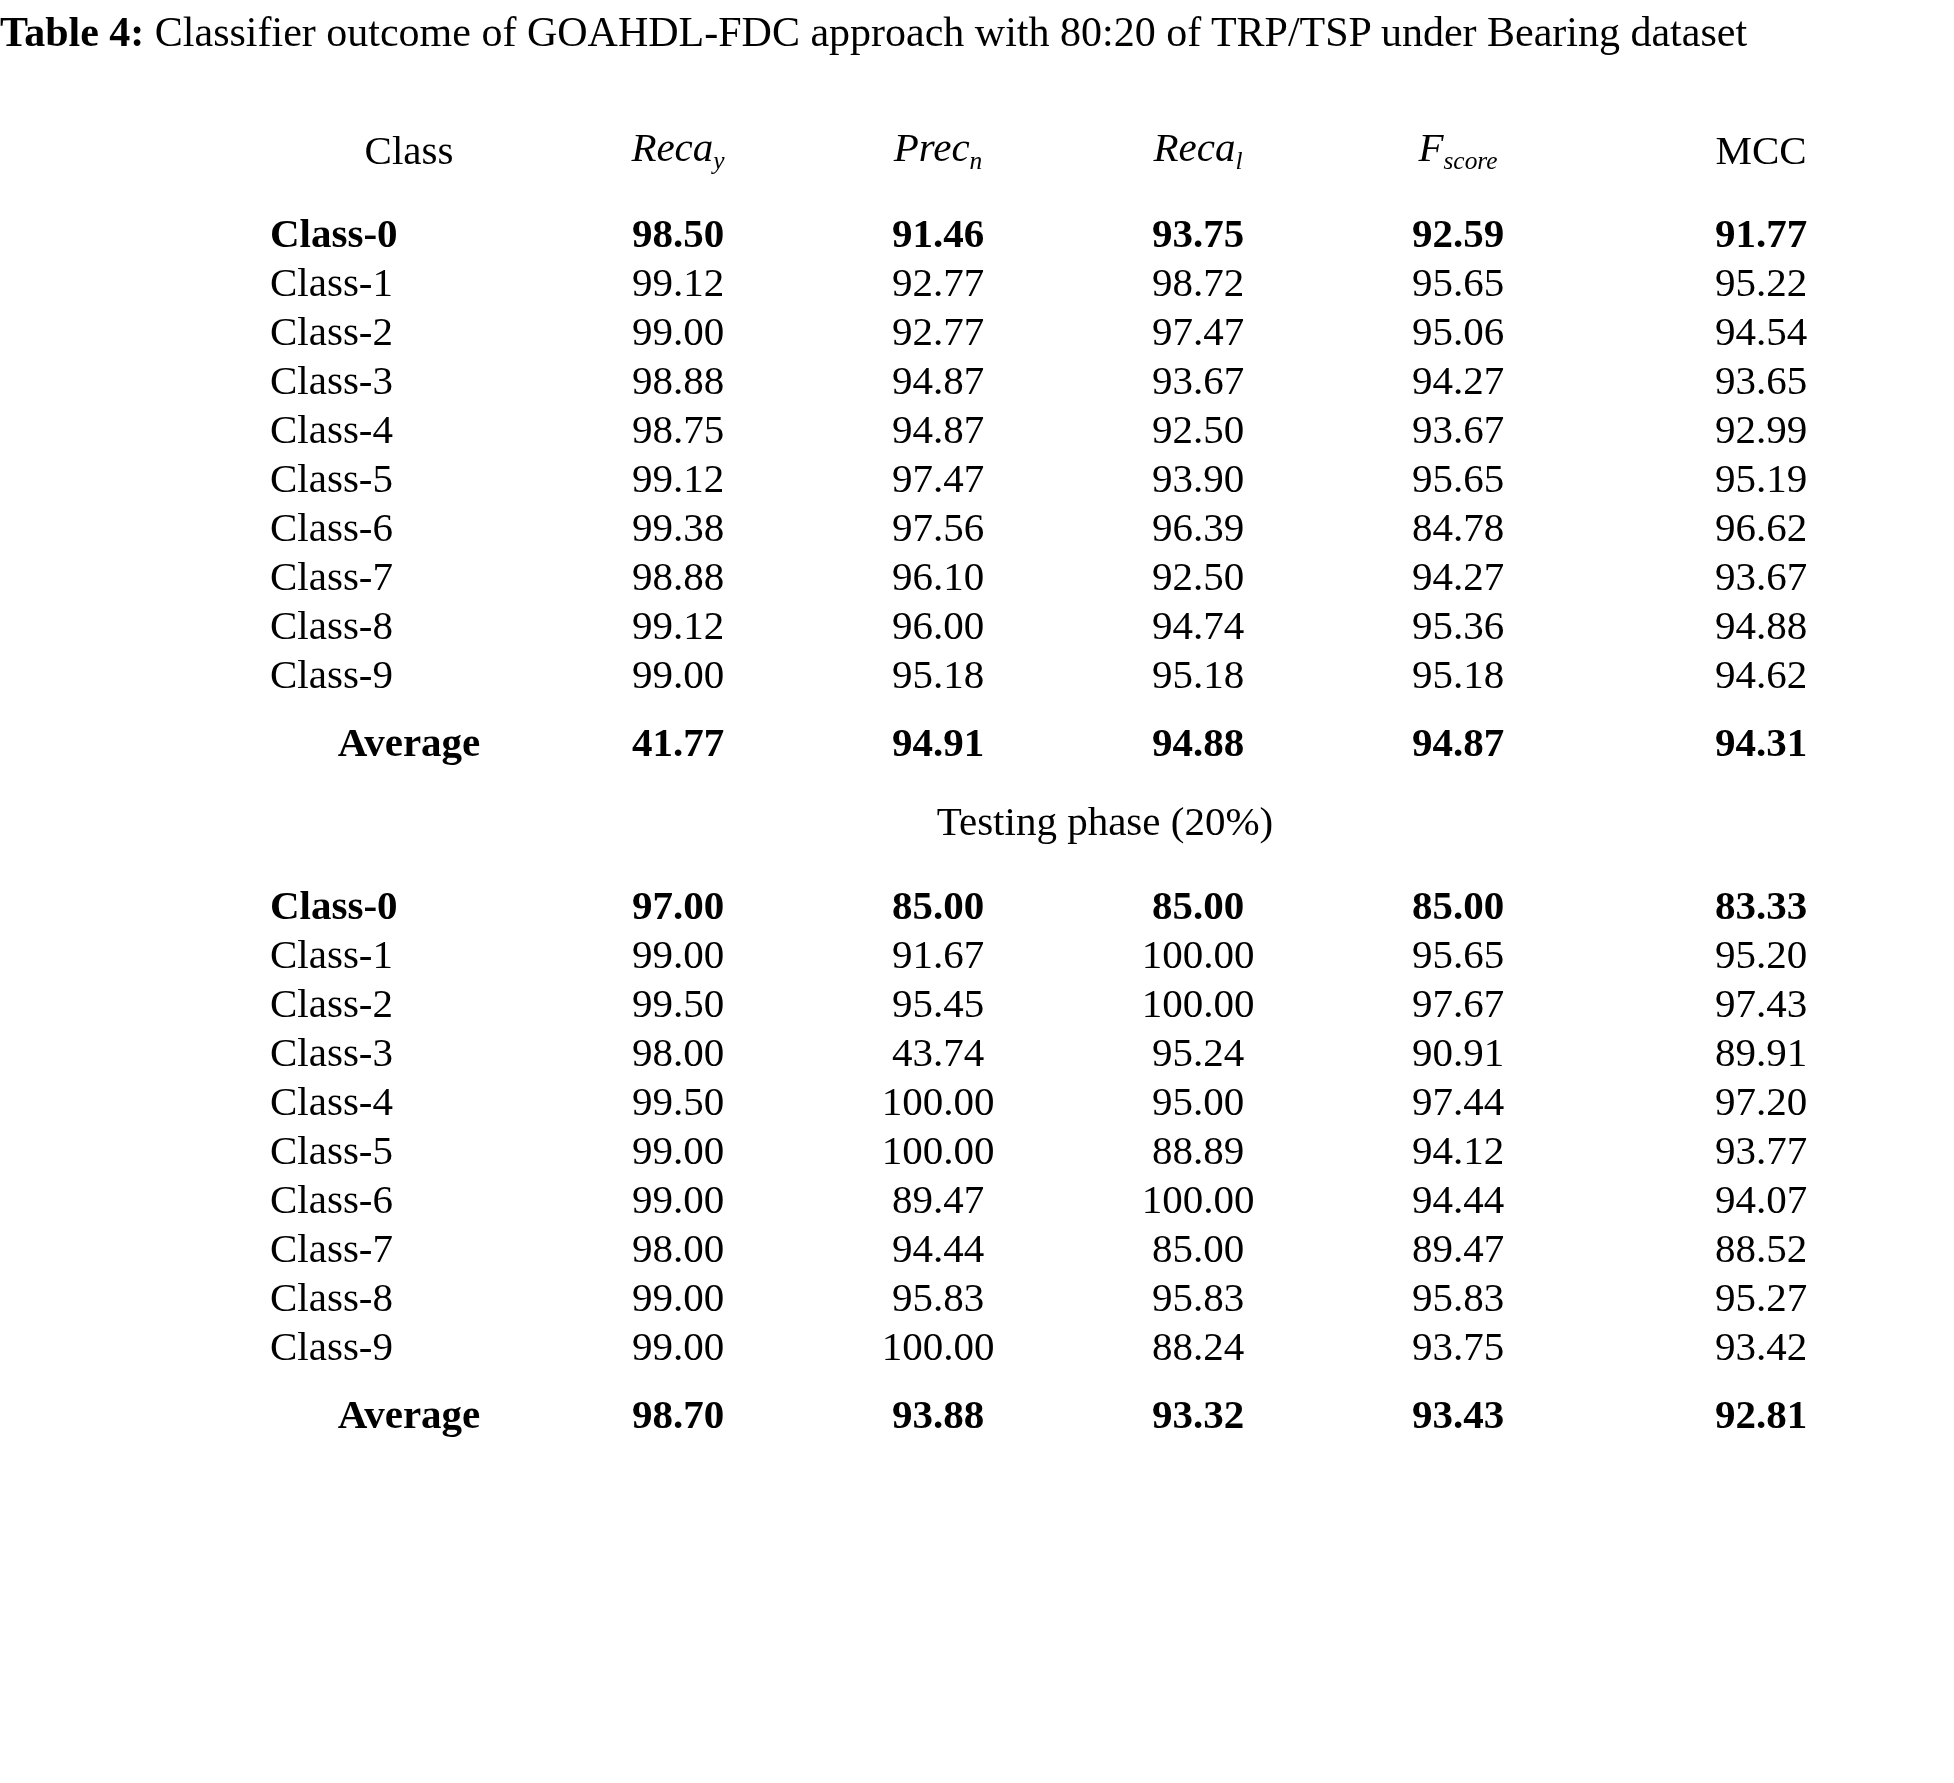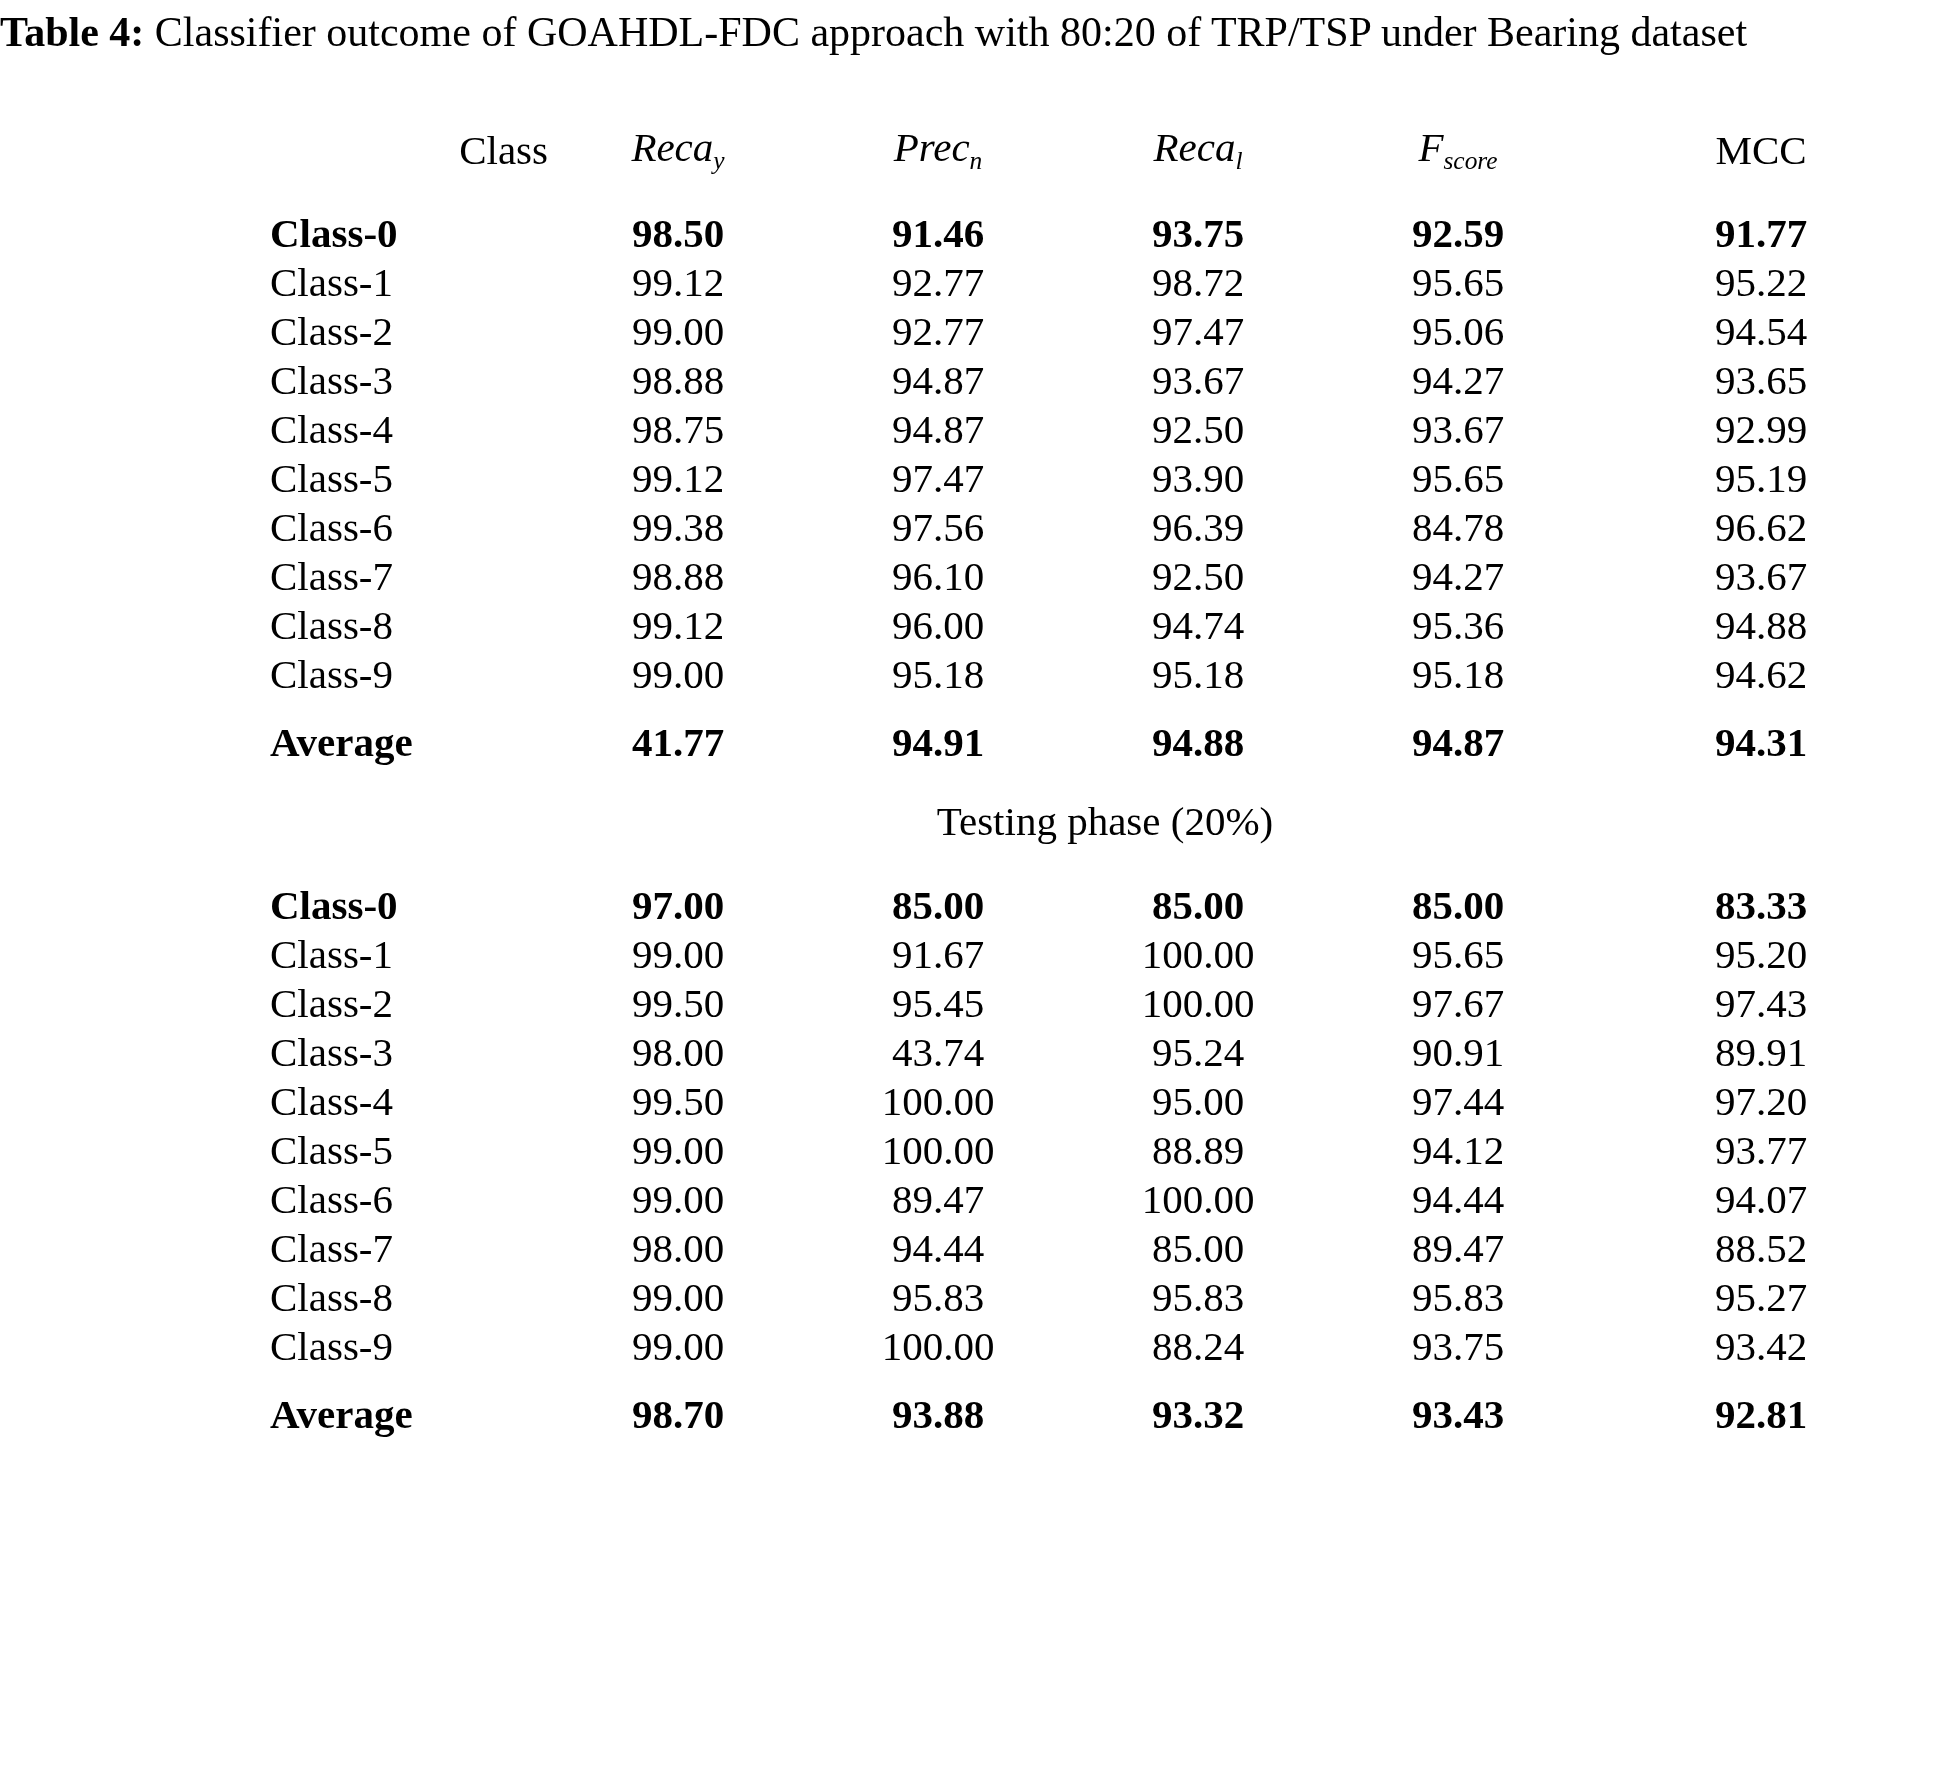--- a/index.html
+++ b/index.html
@@ -75,21 +75,21 @@
   .rule-bottom > th, .rule-bottom > td { border-bottom: 5px solid #000; }
 
   
   tr.head th {
     height: 86px;
     line-height: 86px;
     font-size: 41px;
     white-space: nowrap;
   }
   tr.head th.h-left {
-    text-align: right;
+    text-align: center;
     padding-left: 4px;
   }
   tr.head th.h-mid {
     text-align: center;
   }
   tr.head th.h-right {
     text-align: center;
     padding-right: 10px;
   }
   .ital {
@@ -134,21 +134,21 @@
   tr.data.last-body  td { padding-bottom: 10px; }
 
   
   tr.avg td {
     height: 66px;
     line-height: 66px;
     font-weight: bold;
     font-size: 41px;
   }
   tr.avg td.d-class {
-    text-align: left;
+    text-align: center;
     padding-left: 4px;
   }
   tr.avg td.d-num { text-align: center; }
   tr.avg td.d-last { text-align: center; padding-right: 10px; }
 </style>
 </head>
 <body>
 
 <div class="page">
 

